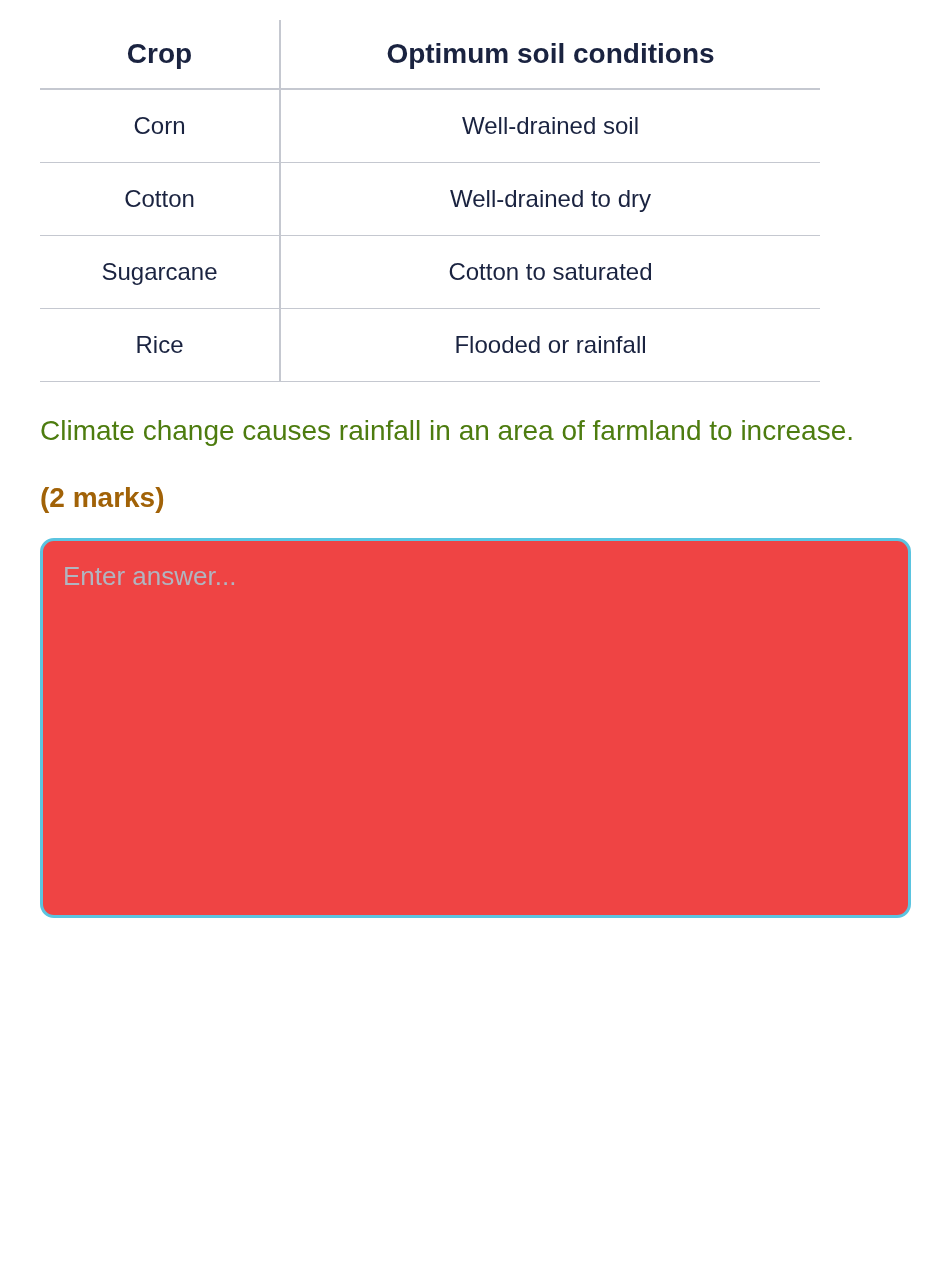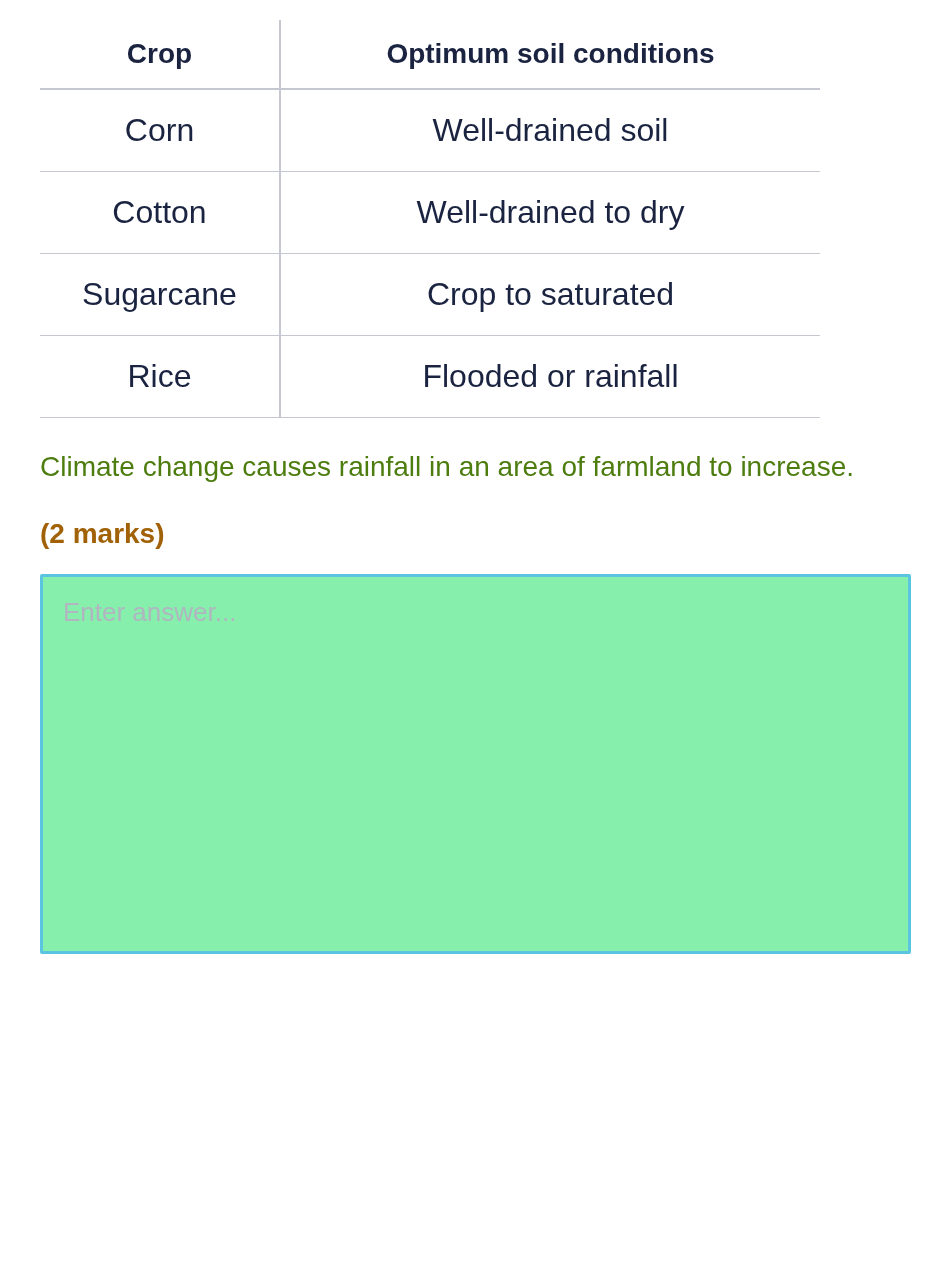--- a/index.html
+++ b/index.html
@@ -38,21 +38,21 @@
 
     thead tr th:first-child {
       border-right: 2px solid #c5c8d0;
       width: 240px;
     }
 
     tbody tr td {
       padding: 22px 20px;
       text-align: center;
       border-bottom: 1px solid #c5c8d0;
-      font-size: 32px;
+      font-size: 24px;
       color: #1a2340;
     }
 
     tbody tr td:first-child {
       border-right: 2px solid #c5c8d0;
       width: 240px;
     }
 
     .paragraph-section {
       margin-bottom: 30px;
@@ -69,27 +69,27 @@
       font-size: 28px;
       font-weight: 700;
       color: #a16207;
       margin-bottom: 24px;
     }
 
     .answer-textarea {
       width: 100%;
       height: 380px;
       border: 3px solid #5bc4e0;
-      border-radius: 2px;
+      border-radius: 14px;
       padding: 20px;
       font-size: 26px;
       color: #1a2340;
       resize: none;
       outline: none;
-      background: #86efac;
+      background: #ef4444;
       font-family: inherit;
     }
 
     .answer-textarea::placeholder {
       color: #b0b5c0;
     }
   </style>
 </head>
 <body>
 
@@ -107,21 +107,21 @@
       <tr>
         <td>Corn</td>
         <td>Well-drained soil</td>
       </tr>
       <tr>
         <td>Cotton</td>
         <td>Well-drained to dry</td>
       </tr>
       <tr>
         <td>Sugarcane</td>
-        <td>Crop to saturated</td>
+        <td>Cotton to saturated</td>
       </tr>
       <tr>
         <td>Rice</td>
         <td>Flooded or rainfall</td>
       </tr>
     </tbody>
   </table>
 </div>
 
 <div class="paragraph-section">

